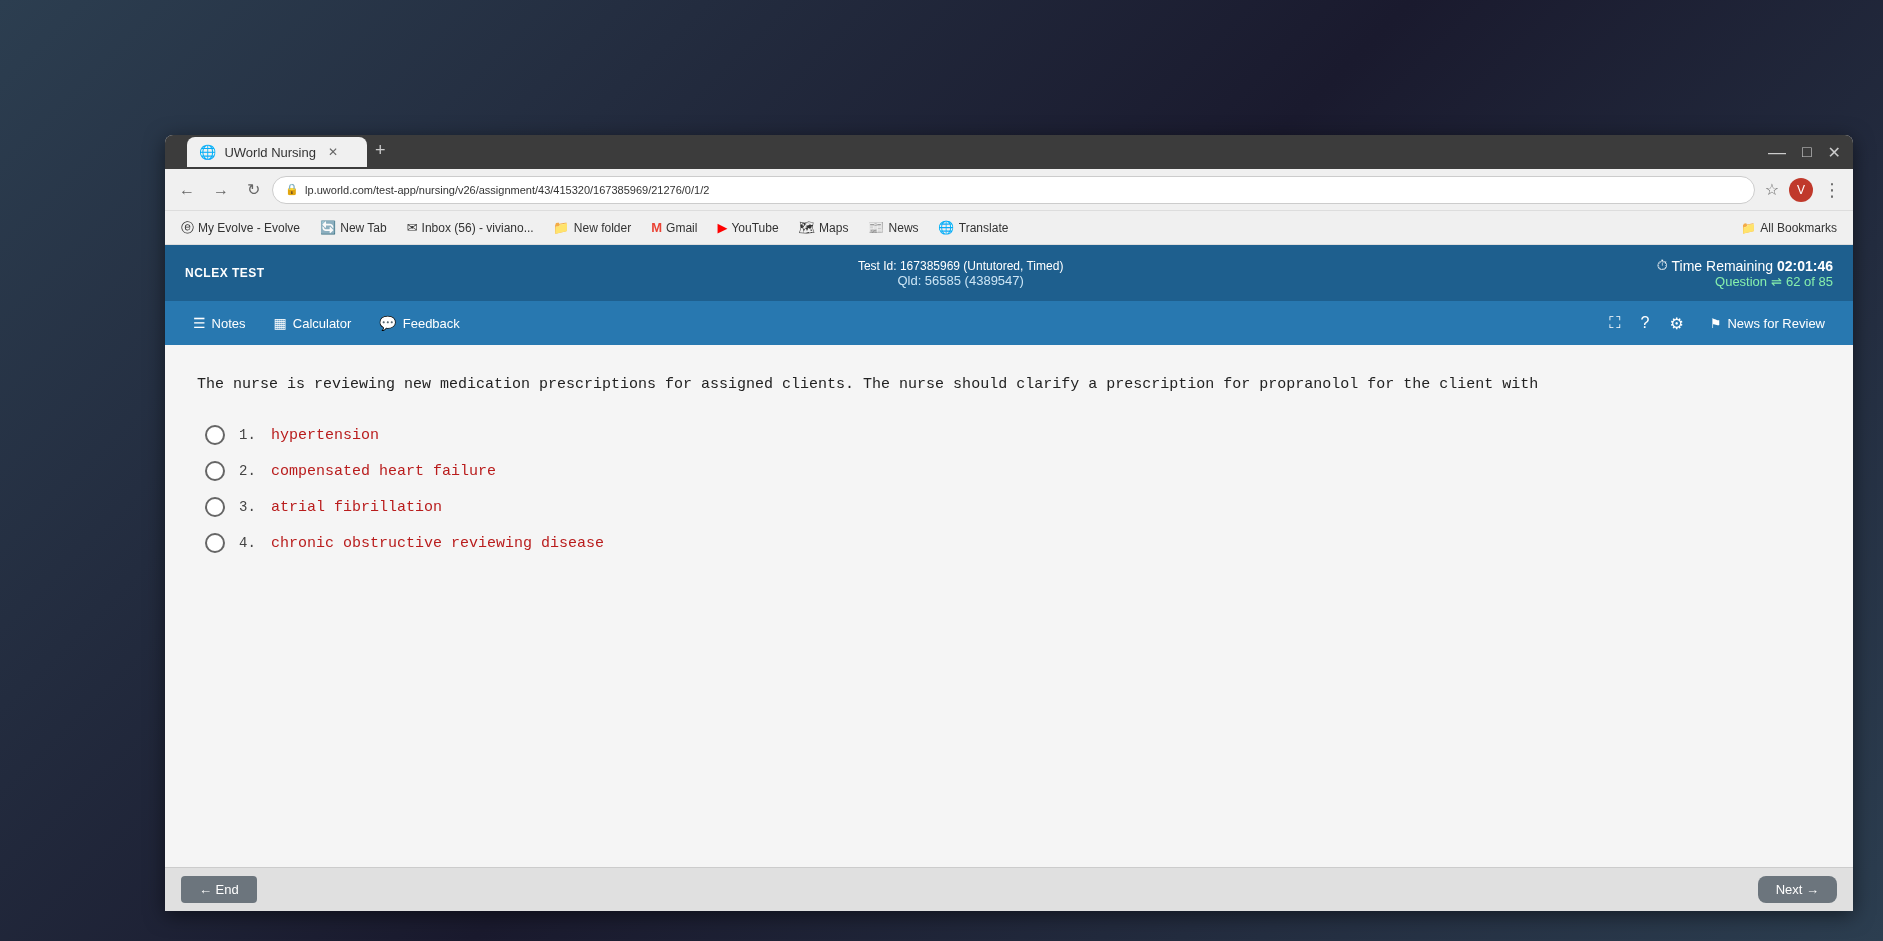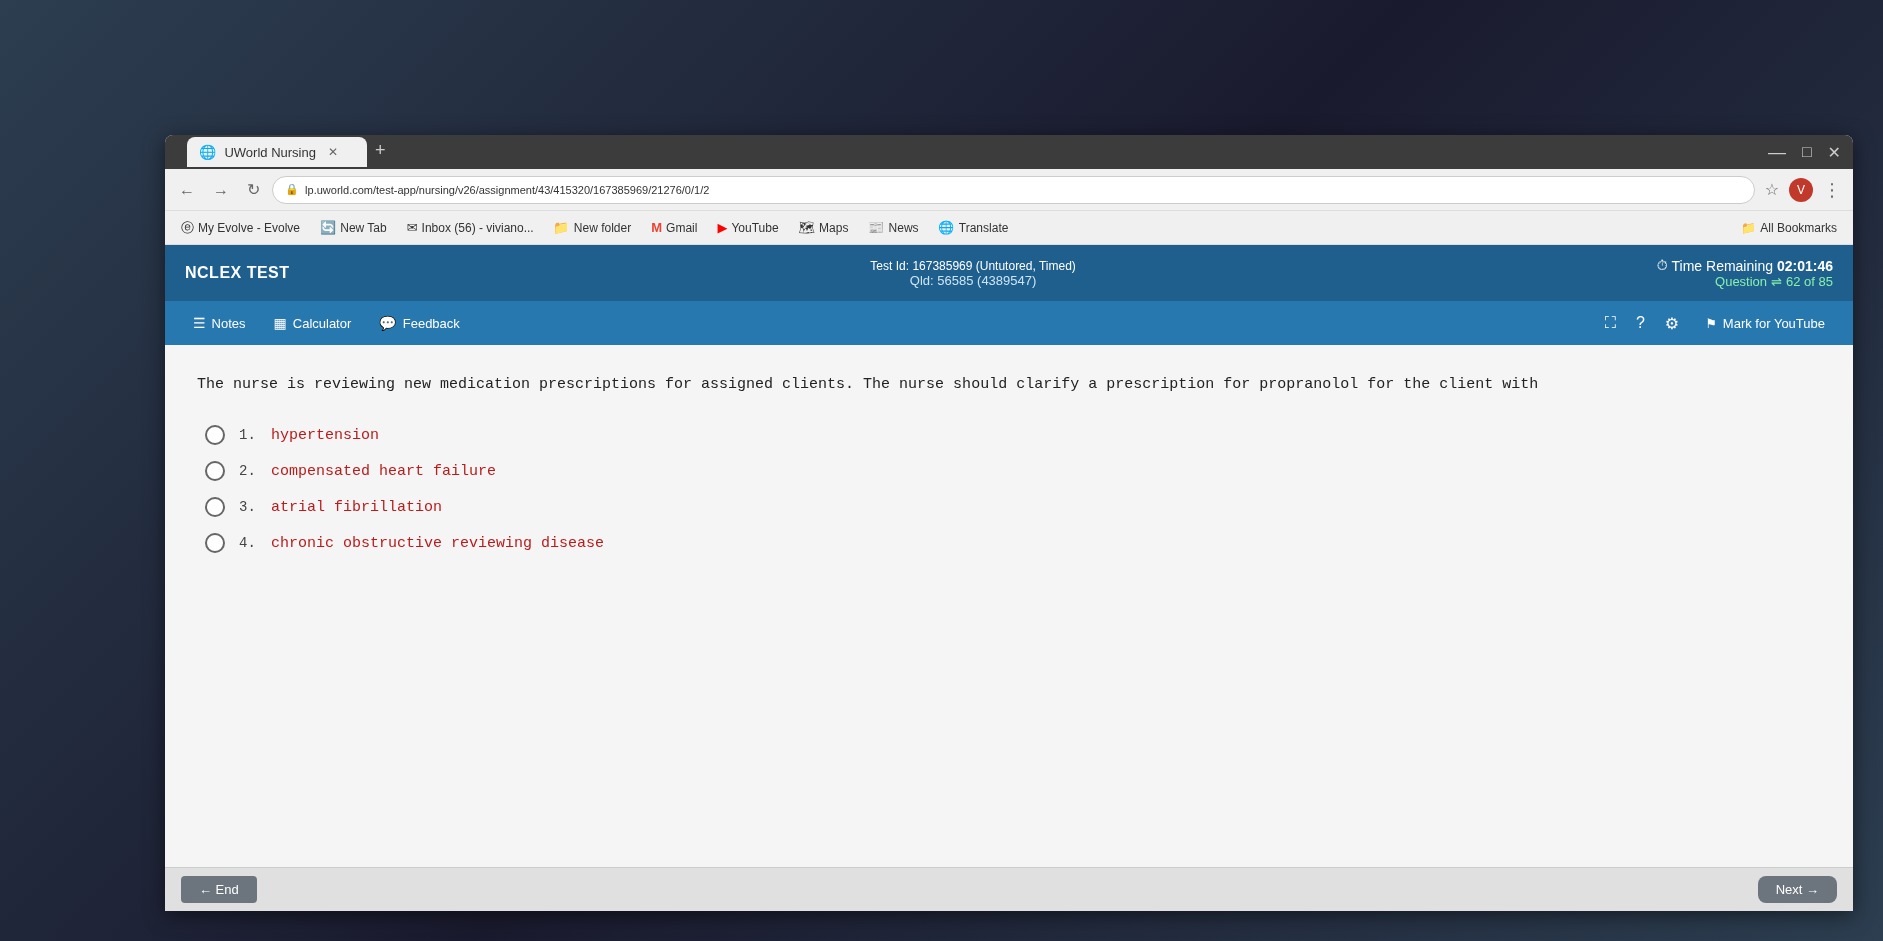--- a/index.html
+++ b/index.html
@@ -204,21 +204,21 @@
     .uworld-header {
       background: #1e5f8e;
       color: white;
       height: 56px;
       display: flex;
       align-items: center;
       padding: 0 20px;
     }
 
     .uworld-title {
-      font-size: 16px;
+      font-size: 12px;
       font-weight: bold;
       color: white;
       letter-spacing: 0.5px;
     }
 
     .uworld-test-info {
       flex: 1;
       text-align: center;
     }
 
@@ -516,21 +516,21 @@
       <button class="toolbar-btn">
         <span class="toolbar-btn-icon">💬</span>
         <span>Feedback</span>
       </button>
       <div class="toolbar-right">
         <button class="toolbar-icon-btn">⛶</button>
         <button class="toolbar-icon-btn">?</button>
         <button class="toolbar-icon-btn">⚙</button>
         <button class="mark-review-btn">
           <span>⚑</span>
-          <span>Mark for YouTube</span>
+          <span>News for Review</span>
         </button>
       </div>
     </div>
 
     <div class="question-area">
       <p class="question-text">The nurse is reviewing new medication prescriptions for assigned clients. The nurse should clarify a prescription for propranolol for the client with</p>
 
       <div class="answer-options">
 
         <div class="answer-option">

